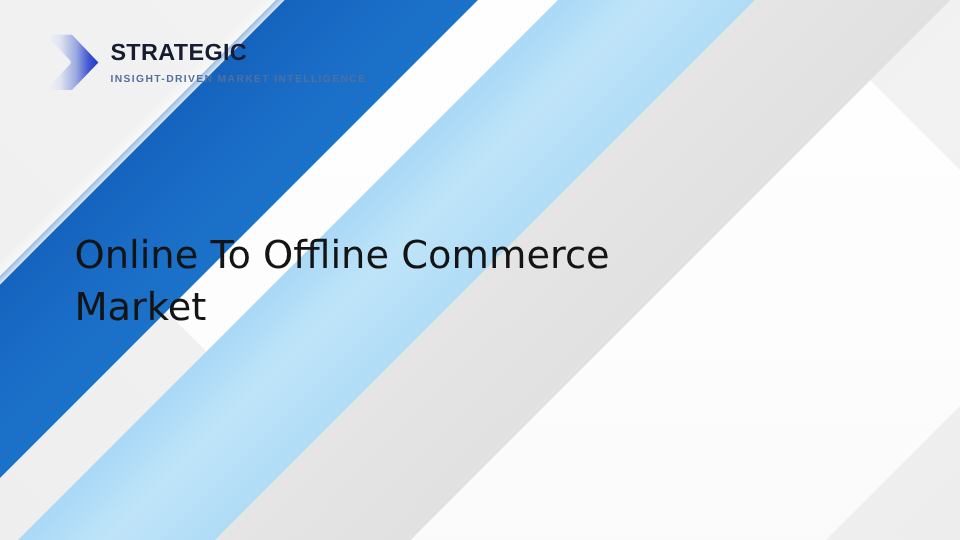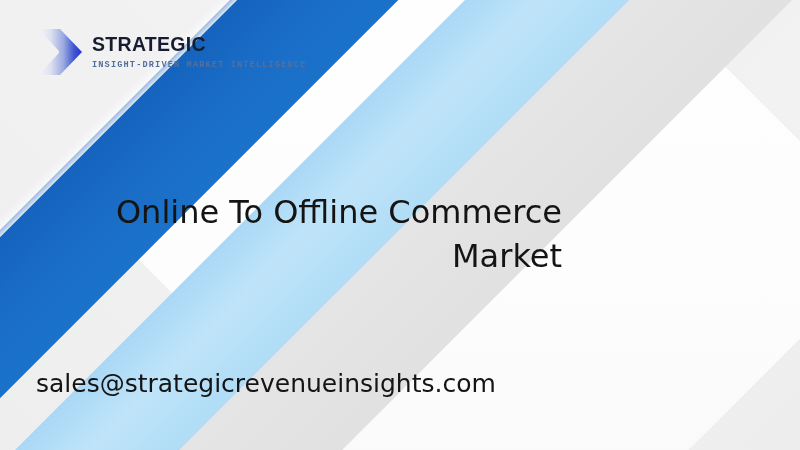--- a/index.html
+++ b/index.html
@@ -131,42 +131,41 @@
   .logo-line1, .logo-line2 {
     font-family: "Liberation Sans", sans-serif;
     font-weight: bold;
     font-size: 19.5px;
     letter-spacing: 0.3px;
     line-height: 19px;
     color: #161d30;
     white-space: nowrap;
   }
   .logo-tagline {
-    font-family: Liberation Mono, monospace;
+    font-family: Liberation Sans, sans-serif;
     font-size: 8.6px;
     font-weight: bold;
     letter-spacing: 1.15px;
     color: #52709f;
     margin-top: 6px;
     white-space: nowrap;
   }
 
   
   .title {
     position: absolute;
     left: 62px;
     top: 190px;
     width: 500px;
     font-family: "DejaVu Sans", sans-serif;
     font-size: 32px;
     line-height: 44px;
     color: #141414;
     font-weight: normal;
     margin: 0;
-    text-align: right;
   }
 
   
   .email {
     position: absolute;
     left: 36px;
     top: 368px;
     font-family: "DejaVu Sans", sans-serif;
     font-size: 25px;
     line-height: 32px;
@@ -205,15 +204,14 @@
       <path d="M2 3 L24 3 L46 26 L24 49 L2 49 L22 28 Q24 26 22 24 Z" fill="url(#chevGrad)"></path>
     </svg>
     <div class="logo-text">
       <div class="logo-line1">STRATEGIC</div>
       <div class="logo-tagline">INSIGHT-DRIVEN MARKET INTELLIGENCE</div>
     </div>
   </div>
 
   <h1 class="title">Online To Offline Commerce Market</h1>
 
-  <div class="email">sales@strategicrevenueinsights.com</div>
 
 </div>
 
 </body></html>

